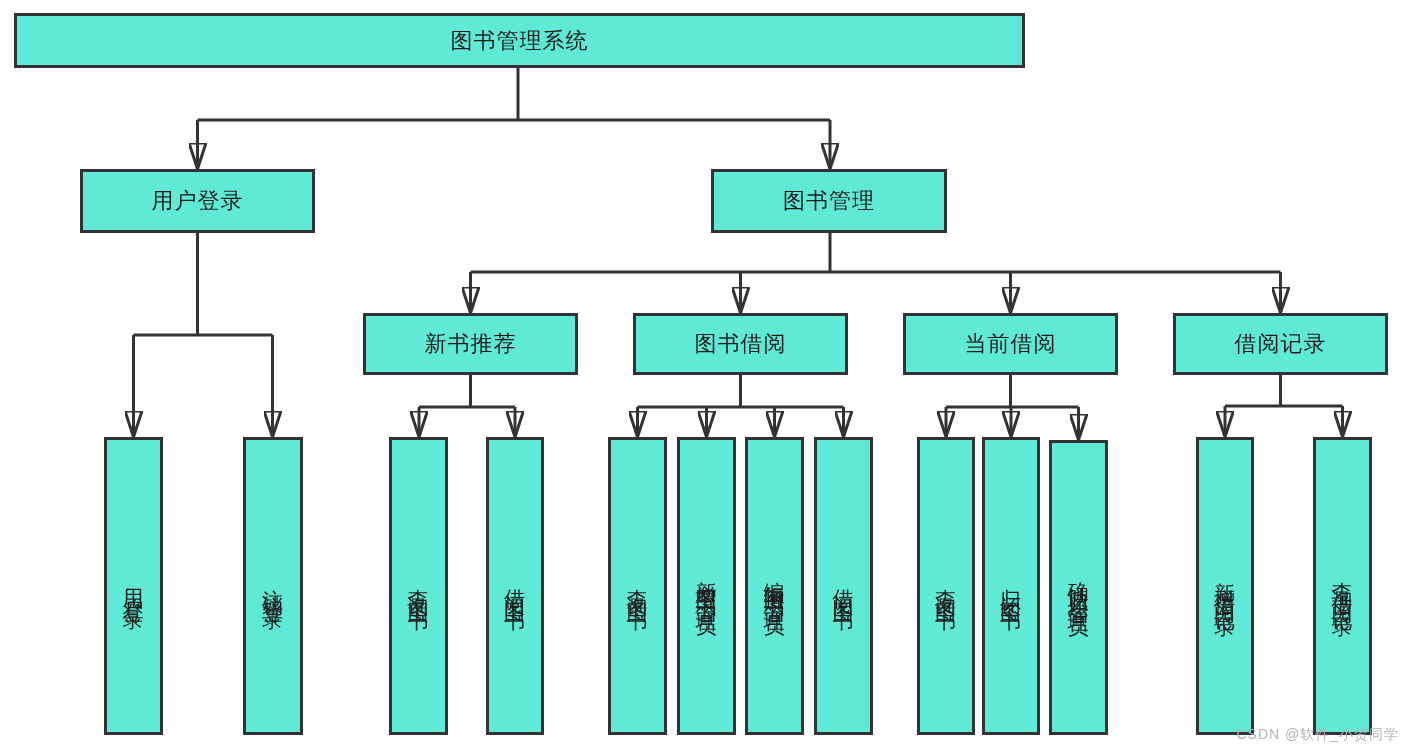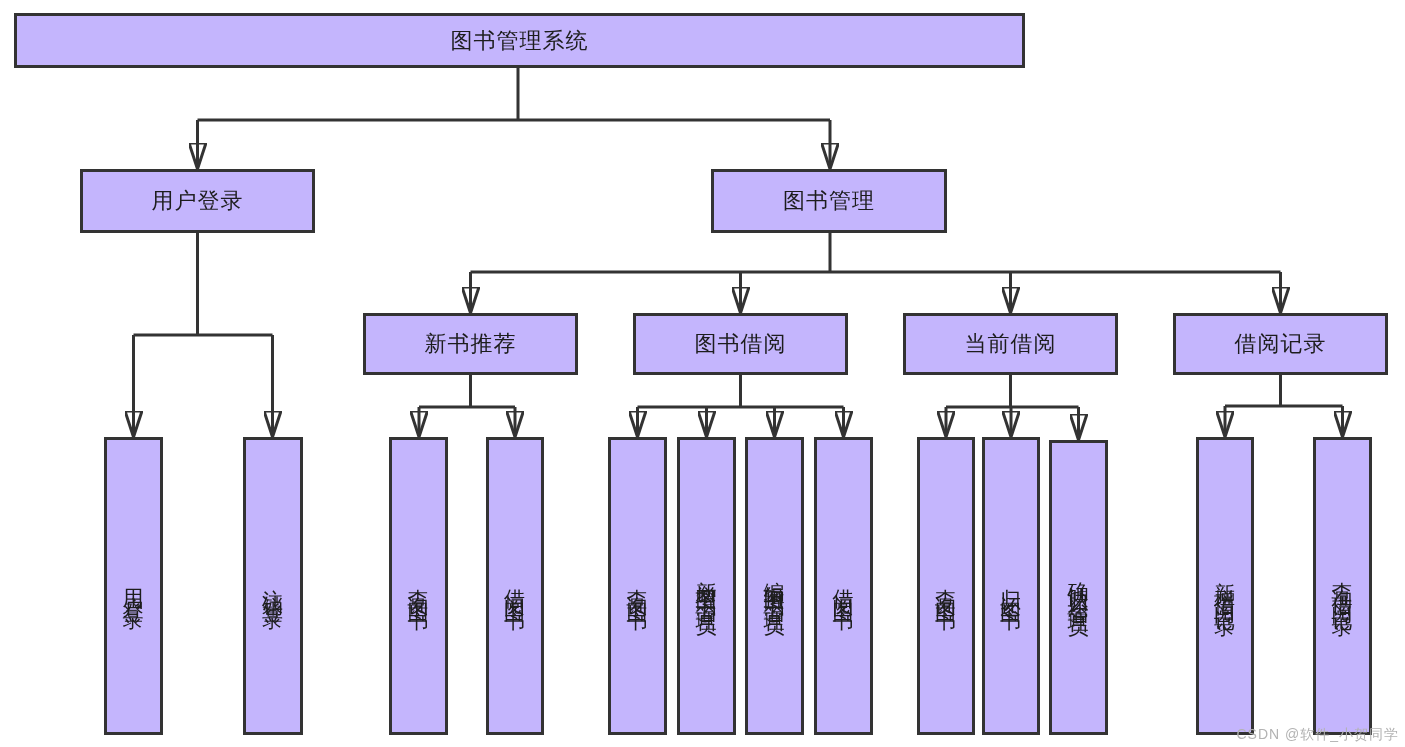--- a/index.html
+++ b/index.html
@@ -19,21 +19,21 @@
   }
   #connectors path, #connectors line {
     stroke: #333333;
     stroke-width: 3;
     fill: none;
   }
   .node {
     position: absolute;
     box-sizing: border-box;
     border: 3px solid #333333;
-    background: #c4b5fd;
+    background: #5eead4;
     display: flex;
     align-items: center;
     justify-content: center;
     z-index: 2;
     color: #1d1d1d;
   }
   .hlabel {
     font-size: 22px;
     letter-spacing: 1px;
     white-space: nowrap;

